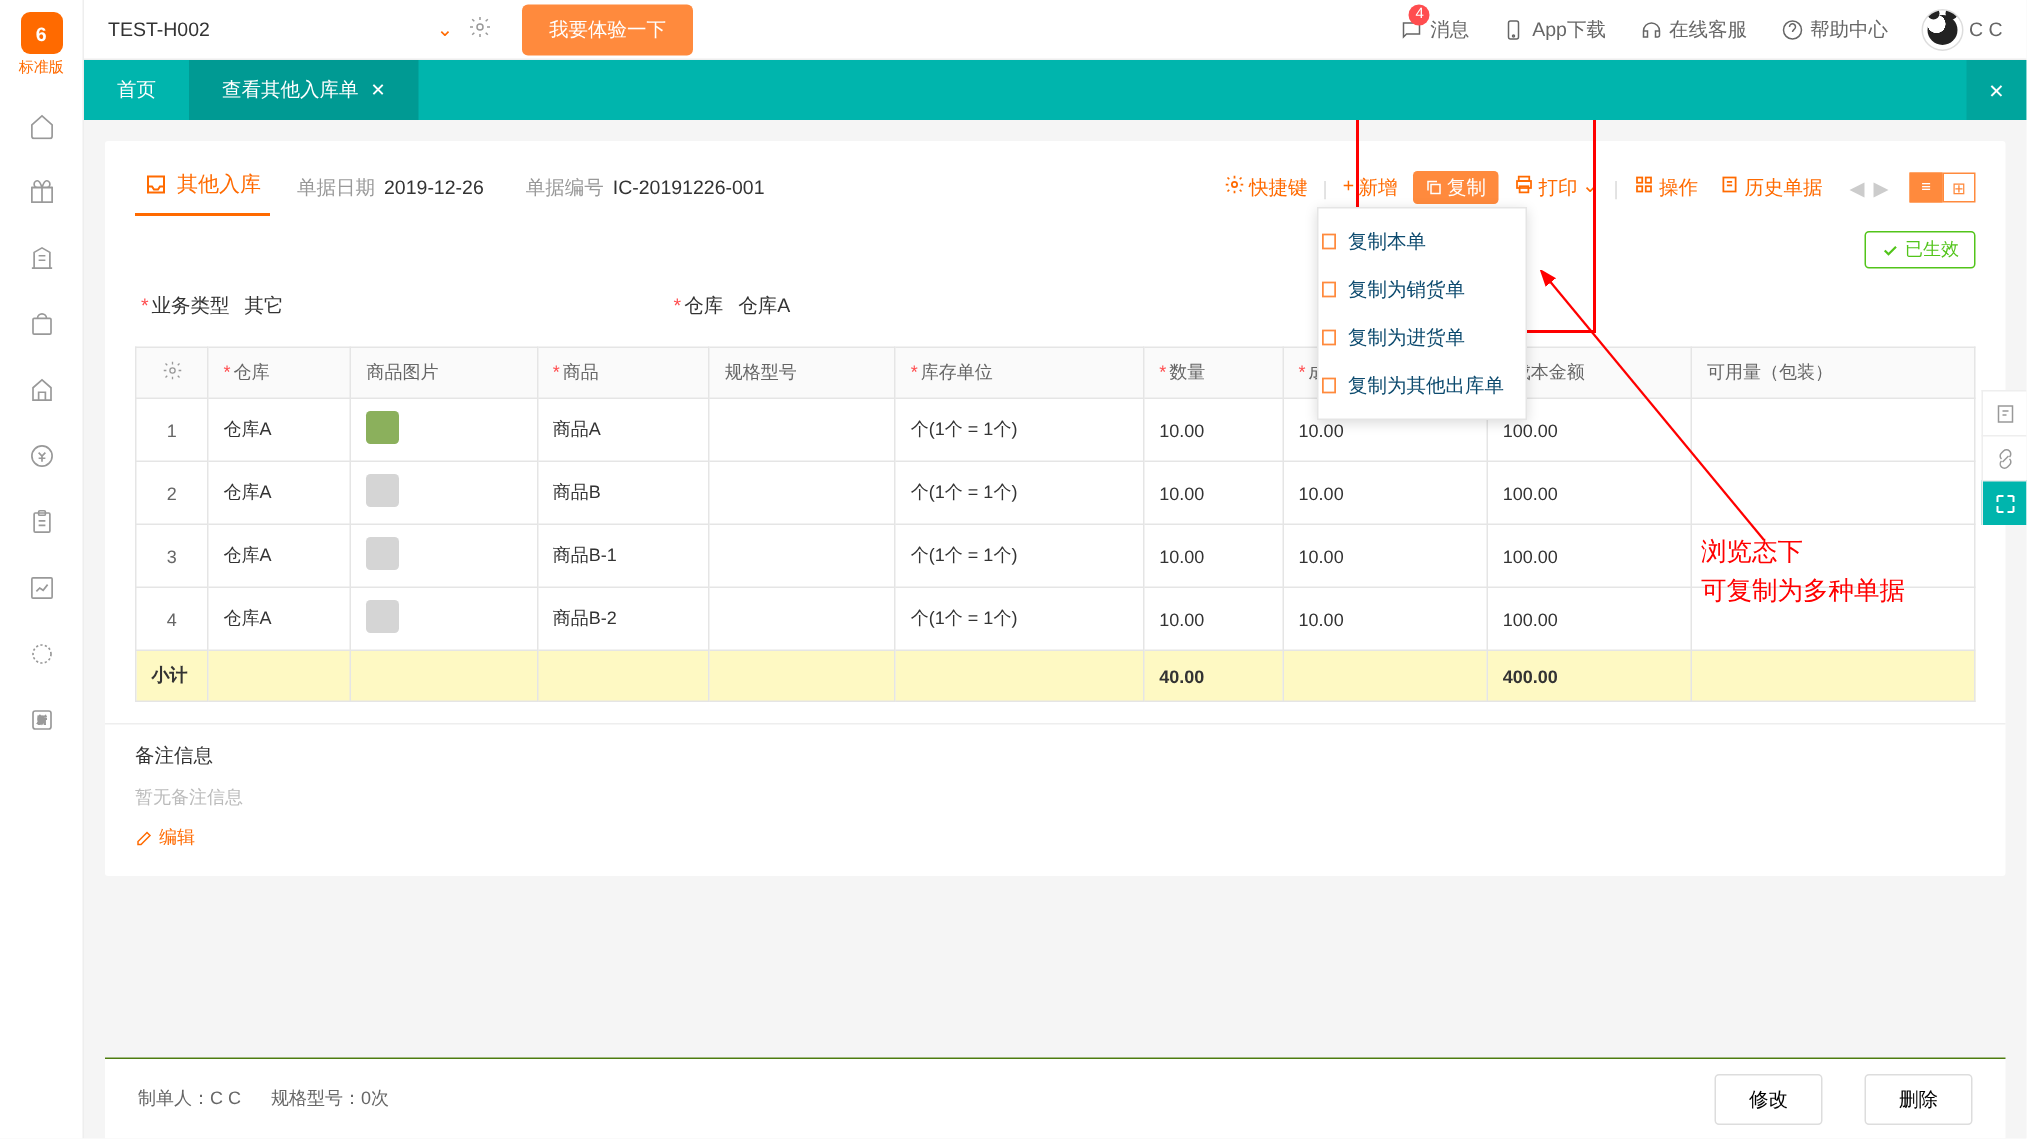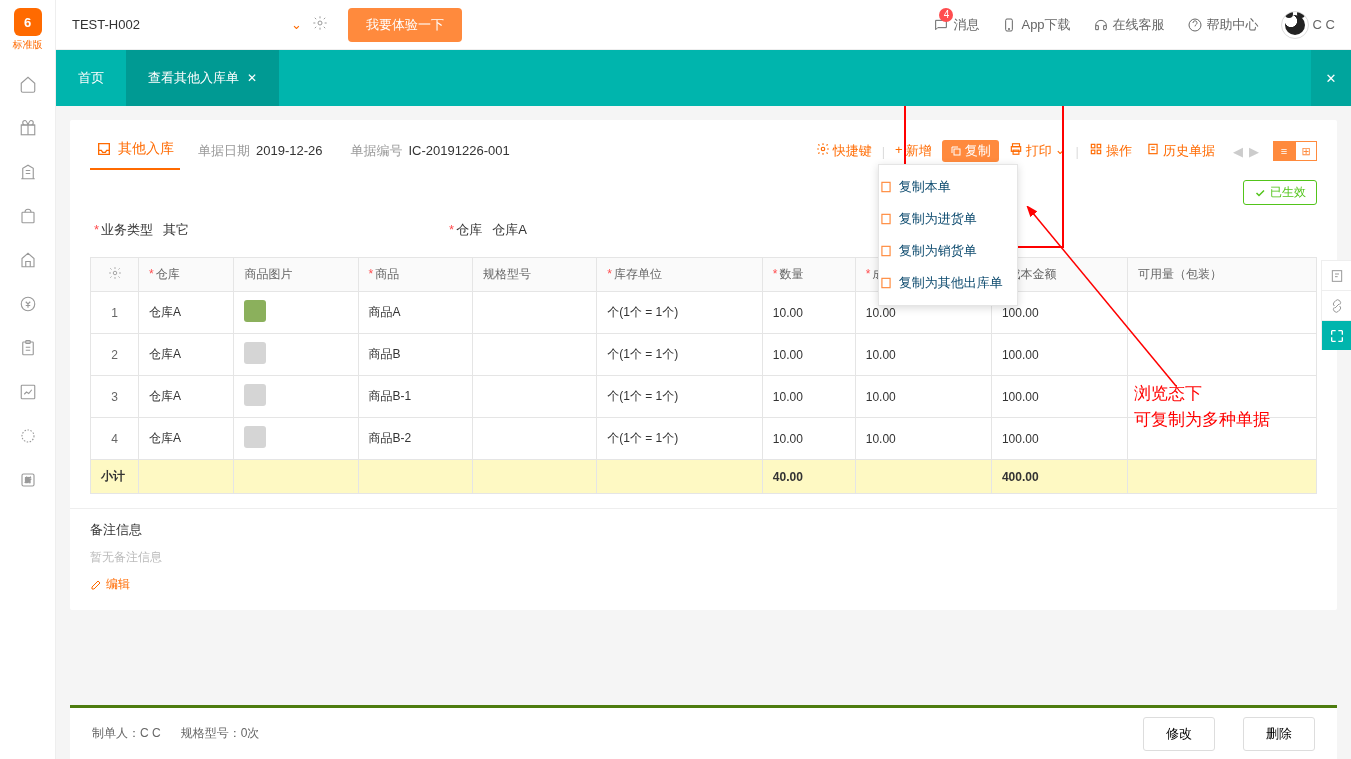--- a/index.html
+++ b/index.html
@@ -11,37 +11,37 @@
 .logo { text-align: center; margin-bottom: 12px; }
 .logo-icon { width: 28px; height: 28px; background: #ff6a00; border-radius: 6px; margin: 0 auto 2px; display: flex; align-items: center; justify-content: center; color: #fff; font-weight: bold; }
 .logo-text { font-size: 10px; color: #ff6a00; }
 .nav-icon { width: 40px; height: 40px; display: flex; align-items: center; justify-content: center; color: #999; cursor: pointer; margin-bottom: 4px; }
 .nav-icon svg { width: 18px; height: 18px; }
 
 
 .main { flex: 1; display: flex; flex-direction: column; }
 
 
-.top-header { height: 50px; background: #fff; display: flex; align-items: center; padding: 0 16px; border-bottom: 1px solid #eee; }
+.top-header { height: 40px; background: #fff; display: flex; align-items: center; padding: 0 16px; border-bottom: 1px solid #eee; }
 .org-select { display: flex; align-items: center; min-width: 240px; color: #333; cursor: pointer; }
 .org-select .caret { color: #ff6a00; margin-left: auto; margin-right: 10px; }
 .gear { color: #999; margin-right: 20px; cursor: pointer; }
 .try-btn { background: #ff8a3d; color: #fff; border: none; padding: 8px 18px; border-radius: 4px; cursor: pointer; font-size: 13px; }
 .top-right { margin-left: auto; display: flex; align-items: center; gap: 22px; }
 .top-item { display: flex; align-items: center; gap: 4px; color: #666; cursor: pointer; position: relative; font-size: 13px; }
 .top-item svg { width: 16px; height: 16px; }
 .badge { position: absolute; top: -8px; left: 6px; background: #ff4d4f; color: #fff; border-radius: 8px; font-size: 10px; min-width: 14px; height: 14px; display: flex; align-items: center; justify-content: center; padding: 0 3px; }
 .avatar { width: 28px; height: 28px; border-radius: 50%; background: #fff; border: 1px solid #ddd; display: flex; align-items: center; justify-content: center; overflow: hidden; }
 .avatar-inner { width: 20px; height: 20px; border-radius: 50%; background: radial-gradient(circle at 30% 30%, #fff 30%, #222 31%); position: relative; }
 .avatar-inner::before, .avatar-inner::after { content: ''; position: absolute; top: -5px; width: 8px; height: 8px; background: #222; border-radius: 50%; }
 .avatar-inner::before { left: 0; }
 .avatar-inner::after { right: 0; }
 
 
-.tabs-bar { height: 56px; background: #00b5ad; display: flex; align-items: stretch; }
+.tabs-bar { height: 40px; background: #00b5ad; display: flex; align-items: stretch; }
 .tab { padding: 0 22px; display: flex; align-items: center; color: #fff; cursor: pointer; font-size: 13px; }
 .tab.active { background: #009a93; }
 .tab .close { margin-left: 8px; font-size: 12px; }
 .tab-close-all { margin-left: auto; width: 40px; display: flex; align-items: center; justify-content: center; cursor: pointer; color: #fff; background: #00a59d; }
 
 
 .content { flex: 1; background: #f5f5f5; padding: 14px; overflow: auto; position: relative; }
 .card { background: #fff; border-radius: 2px; }
 
 
@@ -94,21 +94,21 @@
 .remarks { padding: 0 20px 16px; border-top: 1px solid #eee; padding-top: 12px; }
 .remarks h4 { font-size: 13px; font-weight: normal; color: #333; margin-bottom: 10px; }
 .remarks .empty { color: #bbb; font-size: 12px; margin-bottom: 10px; }
 .edit-link { color: #ff6a00; cursor: pointer; font-size: 12px; display: inline-flex; align-items: center; gap: 4px; }
 
 
 .annotation { position: absolute; color: #ff0000; font-size: 17px; line-height: 1.5; margin-left: 28px; }
 .arrow-svg { position: absolute; pointer-events: none; }
 
 
-.footer { position: absolute; bottom: 0; left: 70px; right: 14px; height: 54px; background: #fff; border-top: 3px solid #4d7c0f; display: flex; align-items: center; padding: 0 22px; font-size: 12px; color: #666; }
+.footer { position: absolute; bottom: 0; left: 70px; right: 14px; height: 54px; background: #fff; border-top: 1px solid #4d7c0f; display: flex; align-items: center; padding: 0 22px; font-size: 12px; color: #666; }
 .footer .fbtns { margin-left: auto; display: flex; gap: 28px; }
 .fbtn { border: 1px solid #ddd; background: #fff; padding: 7px 22px; border-radius: 3px; cursor: pointer; font-size: 13px; }
 
 
 .right-float { position: absolute; right: 0; top: 260px; display: flex; flex-direction: column; }
 .rf { width: 30px; height: 30px; background: #fff; border-left: 1px solid #eee; border-top: 1px solid #eee; display: flex; align-items: center; justify-content: center; color: #999; cursor: pointer; }
 .rf.teal { background: #00b5ad; color: #fff; }
 </style>
 </head>
 <body>
@@ -315,27 +315,27 @@
               <div class="dd-item">
                 <svg viewBox="0 0 24 24" fill="none" stroke="currentColor" stroke-width="2">
                     <rect x="5" y="4" width="14" height="16"></rect>
                   </svg>
                 <span>复制本单</span>
               </div>
               <div class="dd-item">
                 <svg viewBox="0 0 24 24" fill="none" stroke="currentColor" stroke-width="2">
                     <rect x="5" y="4" width="14" height="16"></rect>
                   </svg>
-                <span>复制为进货单</span>
+                <span>复制为销货单</span>
               </div>
               <div class="dd-item">
                 <svg viewBox="0 0 24 24" fill="none" stroke="currentColor" stroke-width="2">
                     <rect x="5" y="4" width="14" height="16"></rect>
                   </svg>
-                <span>复制为销货单</span>
+                <span>复制为进货单</span>
               </div>
               <div class="dd-item">
                 <svg viewBox="0 0 24 24" fill="none" stroke="currentColor" stroke-width="2">
                     <rect x="5" y="4" width="14" height="16"></rect>
                   </svg>
                 <span>复制为其他出库单</span>
               </div>
             </div>
           </div>
         </div>

